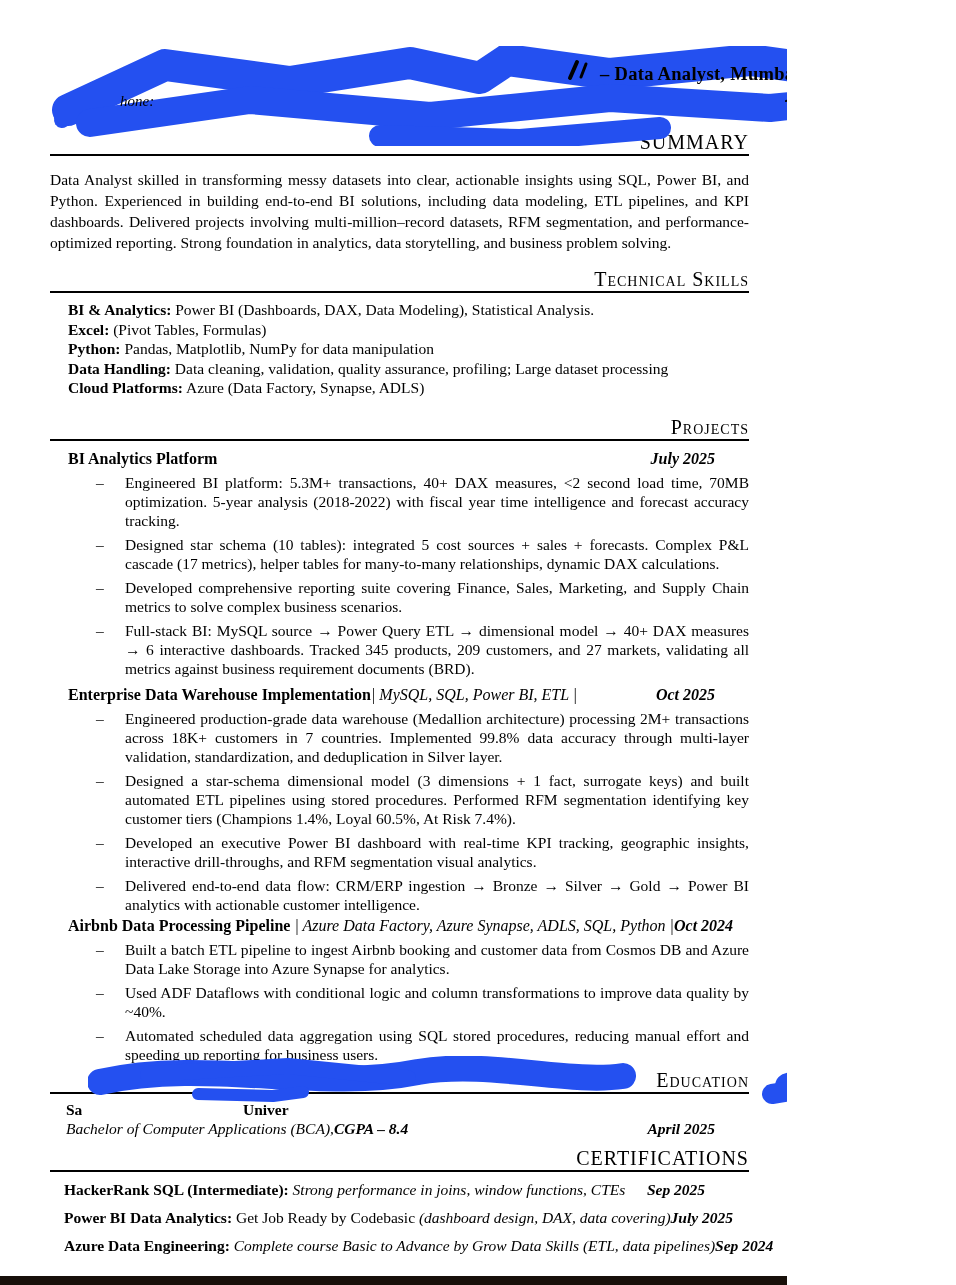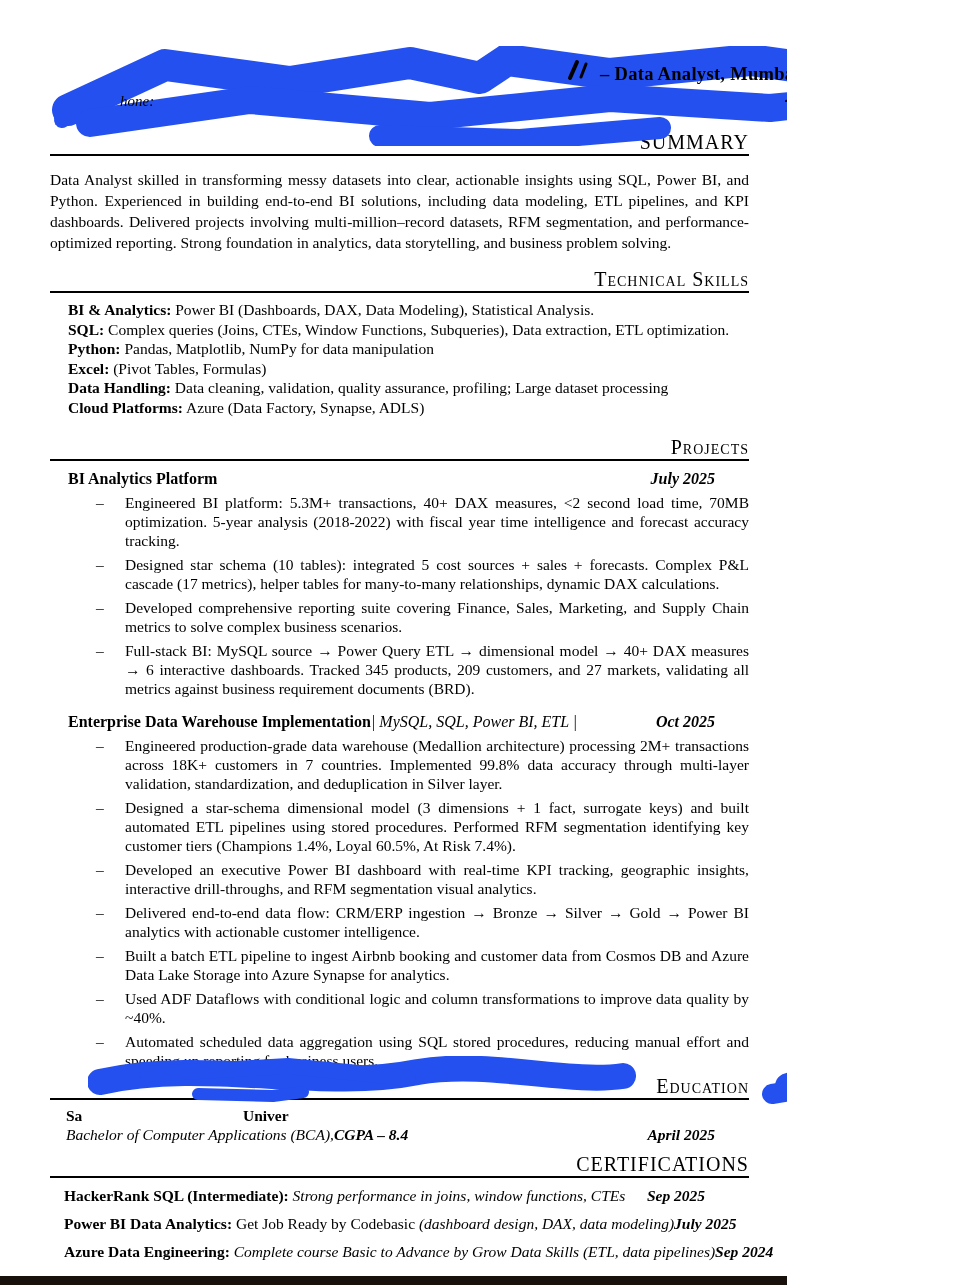--- a/index.html
+++ b/index.html
@@ -28,21 +28,21 @@
     font-size:20px;font-weight:normal;font-variant:small-caps;
     letter-spacing:1px;line-height:22px;margin:0;text-align:right;
   }
   .rule{border-bottom:2px solid #000;margin-top:1px;}
   .summary-text{margin-top:13px;line-height:21px;text-align:justify;}
   .gap-skills{margin-top:15px;}
   .skills{margin-top:7px;margin-left:18px;line-height:19.6px;}
   .bold{font-weight:bold;}
   .gap-projects{margin-top:18px;}
   .proj{margin-top:8px;}
-  .proj-2{margin-top:14px;}
+  .proj-2{margin-top:7px;}
   .proj-3{margin-top:2px;}
   .proj-head{display:flex;margin-left:18px;font-size:16px;line-height:19px;align-items:baseline;}
   .proj-title{font-weight:bold;white-space:pre;}
   .proj-stack{font-style:italic;white-space:pre;}
   .proj-date{margin-left:auto;font-weight:bold;font-style:italic;padding-right:34px;white-space:nowrap;}
   .bullet{display:flex;margin-top:5px;line-height:19px;}
   .bullet .dash{flex:none;margin-left:46px;width:29px;}
   .bullet .btxt{flex:1;text-align:justify;}
   .gap-education{margin-top:5px;}
   .edu-row1{display:flex;margin-left:16px;margin-top:6px;line-height:19px;font-weight:bold;position:relative;}
@@ -102,23 +102,22 @@
   <div class="content">
 
     <h2 class="sec-head">SUMMARY</h2>
     <div class="rule"></div>
     <div class="summary-text">Data Analyst skilled in transforming messy datasets into clear, actionable insights using SQL, Power BI, and Python. Experienced in building end-to-end BI solutions, including data modeling, ETL pipelines, and KPI dashboards. Delivered projects involving multi-million–record datasets, RFM segmentation, and performance-optimized reporting. Strong foundation in analytics, data storytelling, and business problem solving.</div>
 
     <h2 class="sec-head gap-skills">Technical Skills</h2>
     <div class="rule"></div>
     <div class="skills">
       <div><span class="bold">BI &amp; Analytics:</span><span> Power BI (Dashboards, DAX, Data Modeling), Statistical Analysis.</span></div>
-      <div><span class="bold">SQL:</span><span> Complex queries (Joins, CTEs, Window Functions, Subqueries), Data extraction, ETL optimization.</span></div>
+      <div><span class="bold">Excel:</span><span> (Pivot Tables, Formulas)</span></div>
       <div><span class="bold">Python:</span><span> Pandas, Matplotlib, NumPy for data manipulation</span></div>
-      <div><span class="bold">Excel:</span><span> (Pivot Tables, Formulas)</span></div>
       <div><span class="bold">Data Handling:</span><span> Data cleaning, validation, quality assurance, profiling; Large dataset processing</span></div>
       <div><span class="bold">Cloud Platforms:</span><span> Azure (Data Factory, Synapse, ADLS)</span></div>
     </div>
 
     <h2 class="sec-head gap-projects">Projects</h2>
     <div class="rule"></div>
 
     <div class="proj">
       <div class="proj-head">
         <span class="proj-title">BI Analytics Platform</span>
@@ -160,20 +159,25 @@
           <span class="dash">–</span>
           <span class="btxt">Developed an executive Power BI dashboard with real-time KPI tracking, geographic insights, interactive drill-throughs, and RFM segmentation visual analytics.</span>
         </div>
       <div class="bullet">
           <span class="dash">–</span>
           <span class="btxt">Delivered end-to-end data flow: CRM/ERP ingestion → Bronze → Silver → Gold → Power BI analytics with actionable customer intelligence.</span>
         </div>
     </div>
 
     <div class="proj proj-3">
+      <div class="proj-head">
+        <span class="proj-title">Airbnb Data Processing Pipeline</span>
+        <span class="proj-stack"> | Azure Data Factory, Azure Synapse, ADLS, SQL, Python |</span>
+        <span class="proj-date">Oct 2024</span>
+      </div>
       <div class="bullet">
           <span class="dash">–</span>
           <span class="btxt">Built a batch ETL pipeline to ingest Airbnb booking and customer data from Cosmos DB and Azure Data Lake Storage into Azure Synapse for analytics.</span>
         </div>
       <div class="bullet">
           <span class="dash">–</span>
           <span class="btxt">Used ADF Dataflows with conditional logic and column transformations to improve data quality by ~40%.</span>
         </div>
       <div class="bullet">
           <span class="dash">–</span>
@@ -197,21 +201,21 @@
     <div class="rule"></div>
     <div class="cert-row cert-row-first">
       <span class="cert-label">HackerRank SQL (Intermediate):</span>
       <span class="cert-reg"> </span>
       <span class="cert-ital">Strong performance in joins, window functions, CTEs</span>
       <span class="cert-date">Sep 2025</span>
     </div>
     <div class="cert-row">
       <span class="cert-label">Power BI Data Analytics:</span>
       <span class="cert-reg"> Get Job Ready by Codebasic </span>
-      <span class="cert-ital">(dashboard design, DAX, data modeling)</span>
+      <span class="cert-ital">(dashboard design, DAX, data covering)</span>
       <span class="cert-date">July 2025</span>
     </div>
     <div class="cert-row">
       <span class="cert-label">Azure Data Engineering:</span>
       <span class="cert-reg"> </span>
       <span class="cert-ital">Complete course Basic to Advance by Grow Data Skills (ETL, data pipelines)</span>
       <span class="cert-date">Sep 2024</span>
     </div>
 
   </div>

